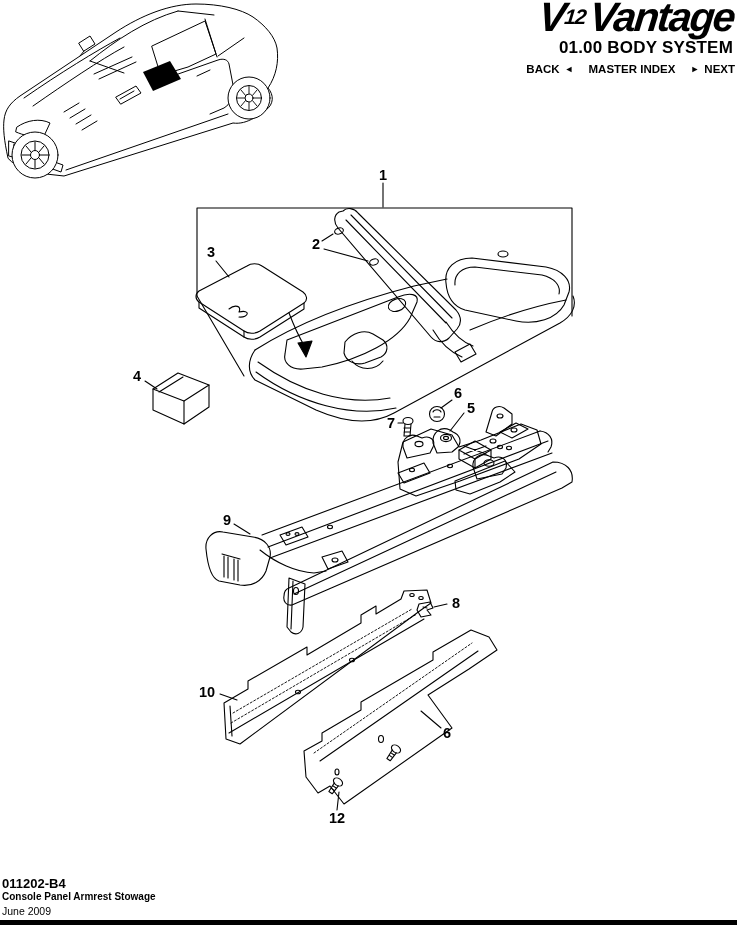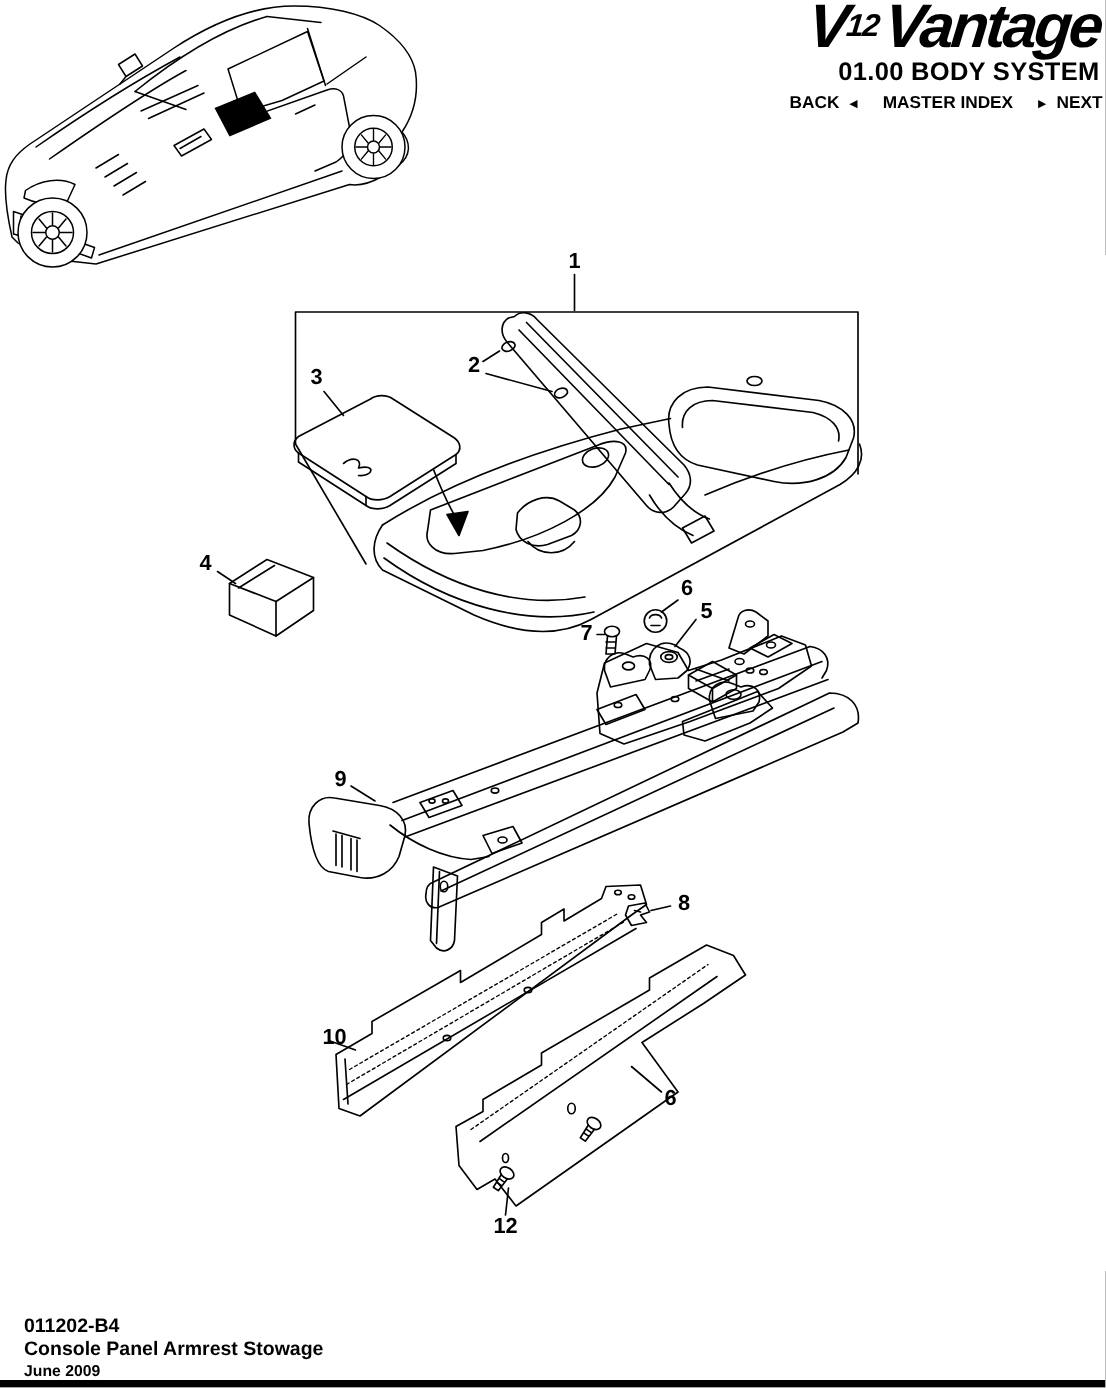--- a/index.html
+++ b/index.html
@@ -17,24 +17,24 @@
         letter-spacing:.2px;}
   .nav{position:absolute;top:63px;right:2px;font-size:11.5px;font-weight:bold;
         display:flex;align-items:flex-end;white-space:nowrap;}
   .nav .arrow{font-size:9px;margin:0 5px;position:relative;top:-1px;}
   .nav .gap{width:10px;}
   .nav span{cursor:pointer;}
   
   .callout{position:absolute;font-size:14.5px;font-weight:bold;
            transform:translate(-50%,-50%);line-height:1;}
   
-  .footer-left{position:absolute;left:16px;top:876px;line-height:1.16;}
+  .footer-left{position:absolute;left:2px;top:876px;line-height:1.16;}
   .doc-code{font-size:13px;font-weight:bold;}
-  .doc-title{font-size:13px;font-weight:bold;}
-  .doc-date{font-size:10.5px;font-weight:bold;margin-top:2px;}
+  .doc-title{font-size:10px;font-weight:bold;}
+  .doc-date{font-size:10.5px;font-weight:normal;margin-top:2px;}
   .footer-right{position:absolute;right:2px;top:904px;font-size:13px;font-weight:bold;
            cursor:pointer;}
   .bottom-bar{position:absolute;left:0;bottom:0;width:100%;height:5px;background:#000;}
 </style>
 </head>
 <body>
 
 <div class="page">
 
   <svg class="art" width="290" height="195" viewBox="0 0 290 195" style="left:0;top:0;" fill="none" stroke="#000" stroke-width="1" stroke-linecap="round" stroke-linejoin="round">
@@ -236,21 +236,21 @@
 
   <div class="callout" style="left:383px;top:175px;">1</div>
   <div class="callout" style="left:316px;top:244px;">2</div>
   <div class="callout" style="left:211px;top:252px;">3</div>
   <div class="callout" style="left:137px;top:376px;">4</div>
   <div class="callout" style="left:471px;top:408px;">5</div>
   <div class="callout" style="left:458px;top:393px;">6</div>
   <div class="callout" style="left:391px;top:423px;">7</div>
   <div class="callout" style="left:456px;top:603px;">8</div>
   <div class="callout" style="left:227px;top:520px;">9</div>
-  <div class="callout" style="left:207px;top:692px;margin-left:16px;">10</div>
+  <div class="callout" style="left:207px;top:692px;">10</div>
   <div class="callout" style="left:447px;top:733px;">6</div>
   <div class="callout" style="left:337px;top:818px;">12</div>
 
   <div class="footer-left">
     <div class="doc-code">011202-B4</div>
     <div class="doc-title">Console Panel Armrest Stowage</div>
     <div class="doc-date">June 2009</div>
   </div>
   <div class="bottom-bar"></div>
 

